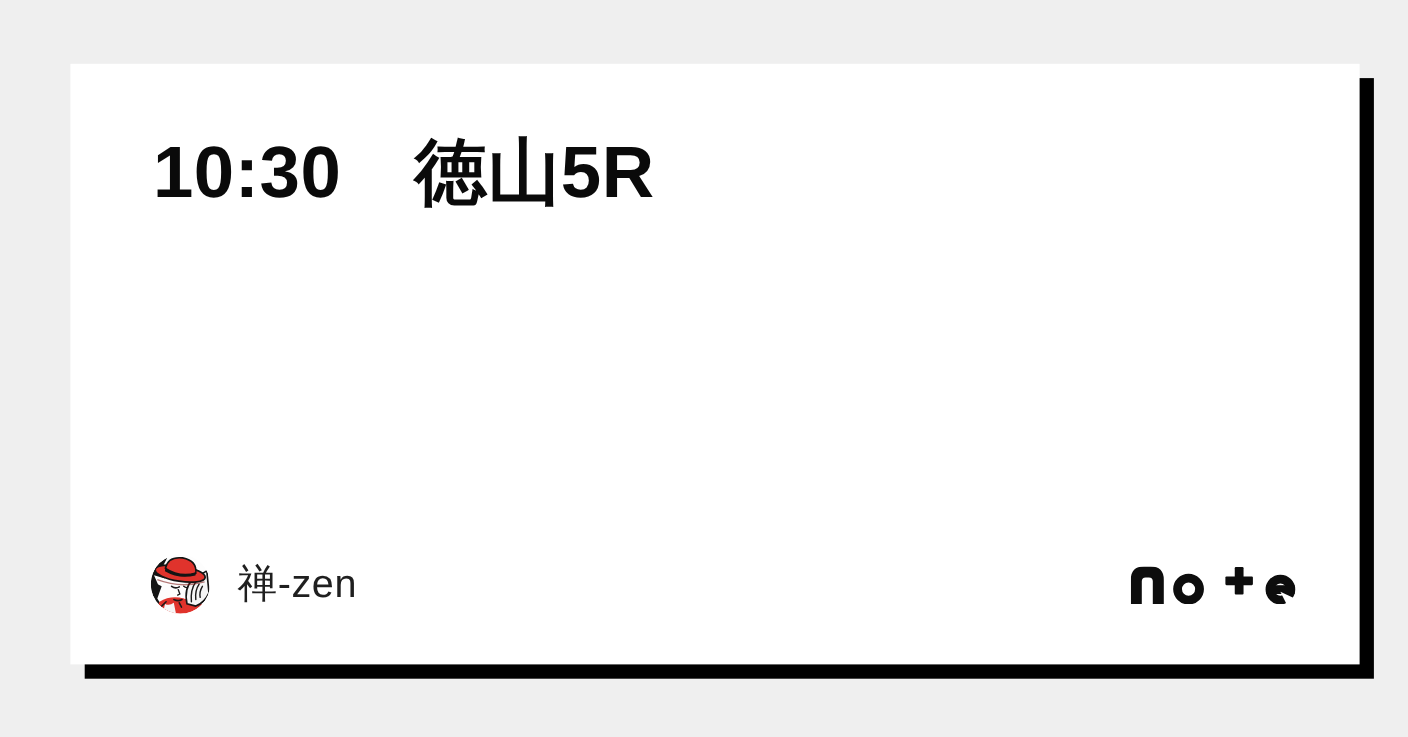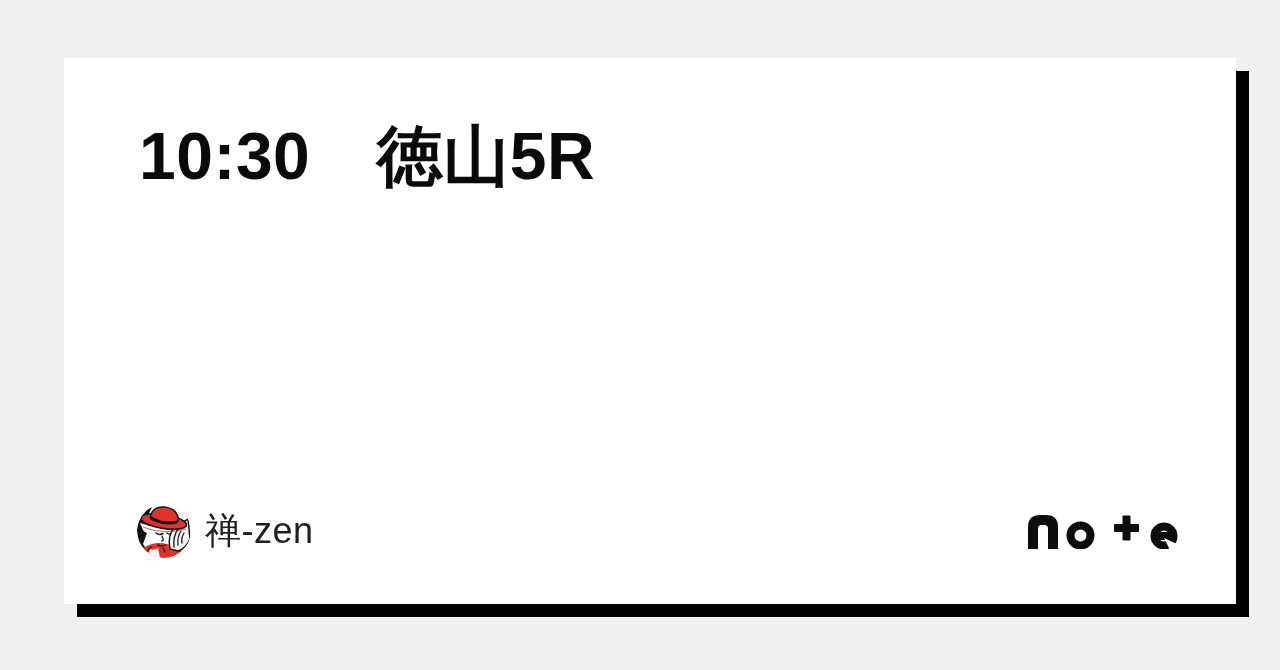--- a/index.html
+++ b/index.html
@@ -18,21 +18,21 @@
     background:var(--card);
     box-shadow:13px 13px 0 0 var(--shadow);
   }
   .title{
     position:absolute;left:75px;top:64px;margin:0;max-width:1030px;
     font-size:66px;line-height:1.05;font-weight:700;letter-spacing:.5px;
     color:var(--title-text);white-space:pre-wrap;
   }
   .author{
     position:absolute;left:73px;top:446px;height:54px;
-    display:flex;align-items:center;gap:14px;
+    display:flex;align-items:center;gap:25px;
   }
   .avatar{
     width:54px;height:54px;border-radius:50%;overflow:hidden;flex:0 0 auto;display:block;
   }
   .author-name{
     font-size:36px;font-weight:400;color:var(--author-text);letter-spacing:.5px;line-height:1;
   }
   .logo{position:absolute;left:964px;top:457px;width:151px;height:34px}
   .logo svg{display:block;width:151px;height:34px}
   .logo-fill{fill:var(--logo)}

